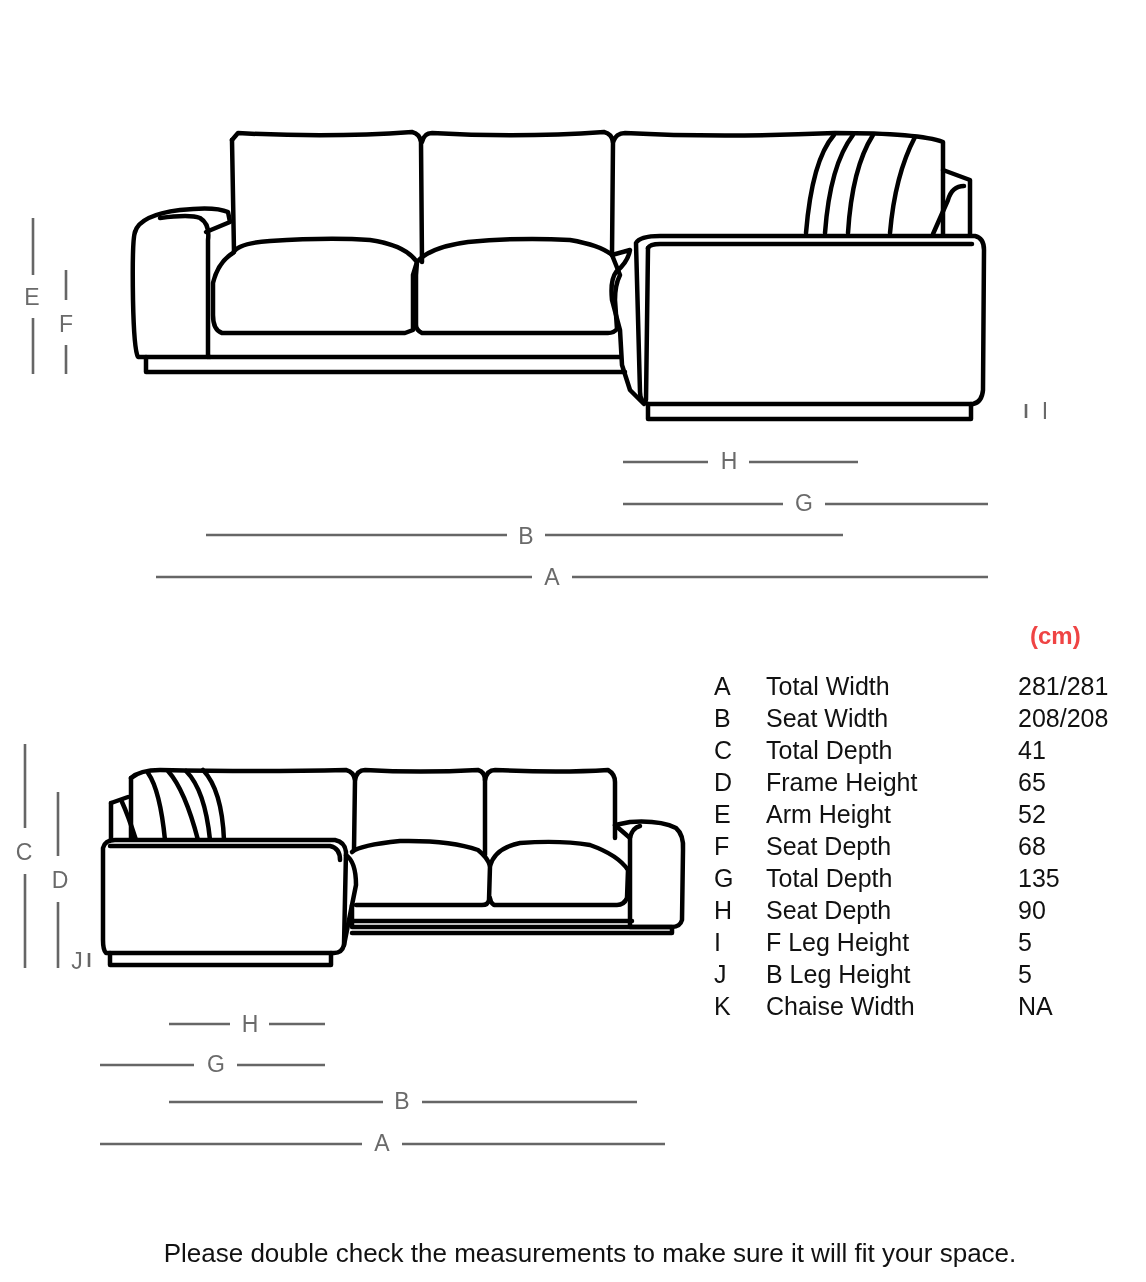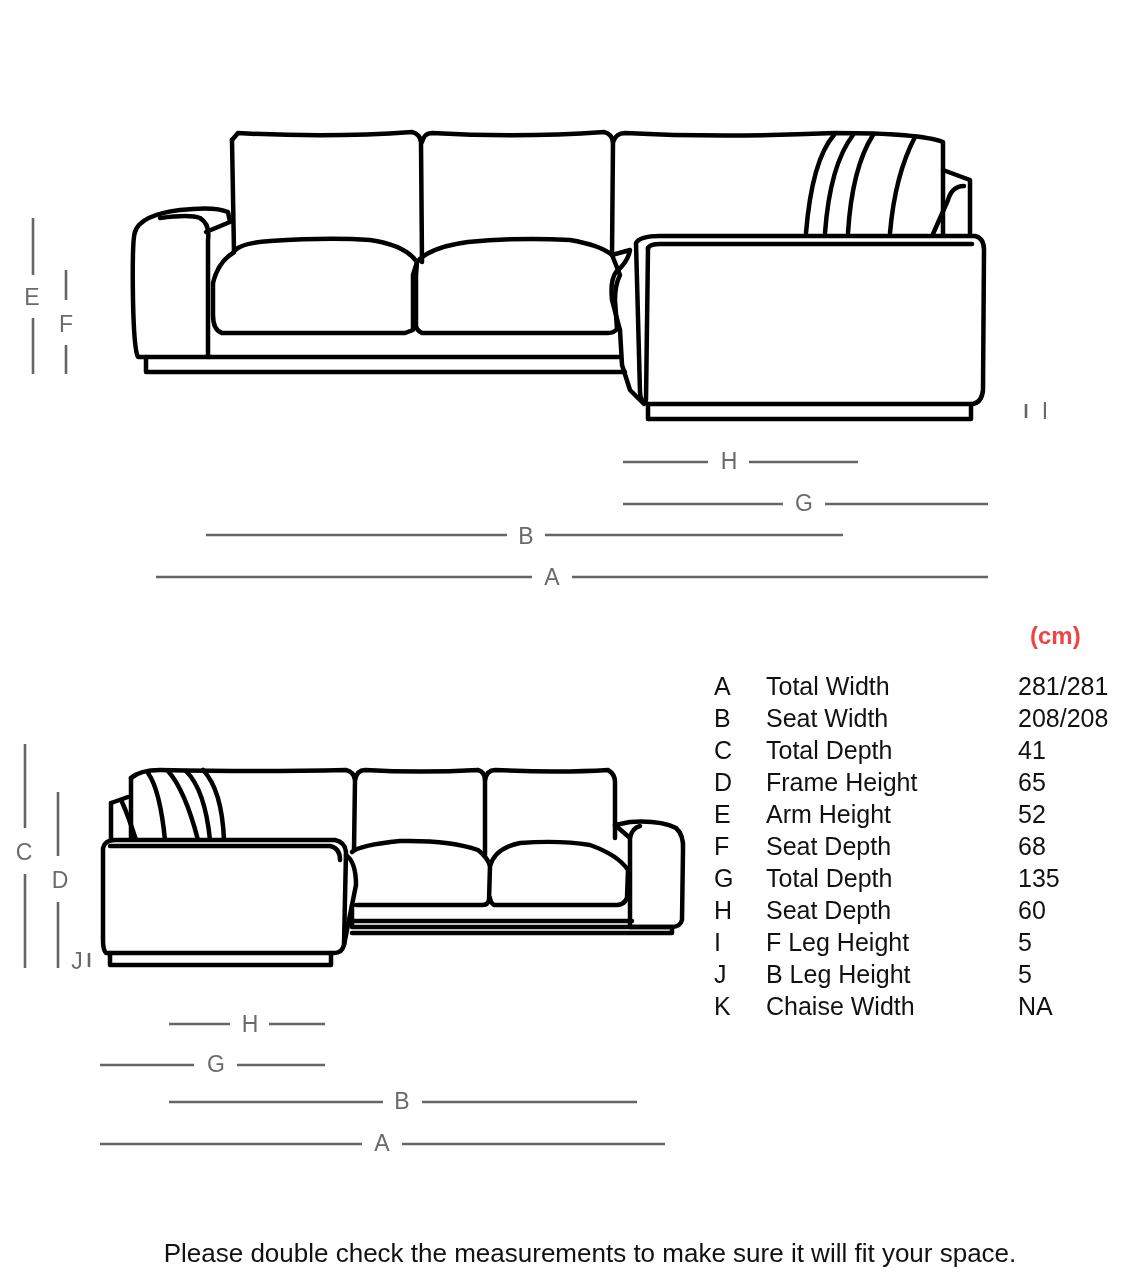--- a/index.html
+++ b/index.html
@@ -166,21 +166,21 @@
     <span class="spec-value">68</span>
   </div>
   <div class="spec-row">
     <span class="spec-code">G</span>
     <span class="spec-label">Total Depth</span>
     <span class="spec-value">135</span>
   </div>
   <div class="spec-row">
     <span class="spec-code">H</span>
     <span class="spec-label">Seat Depth</span>
-    <span class="spec-value">60</span>
+    <span class="spec-value">90</span>
   </div>
   <div class="spec-row">
     <span class="spec-code">I</span>
     <span class="spec-label">F Leg Height</span>
     <span class="spec-value">5</span>
   </div>
   <div class="spec-row">
     <span class="spec-code">J</span>
     <span class="spec-label">B Leg Height</span>
     <span class="spec-value">5</span>

